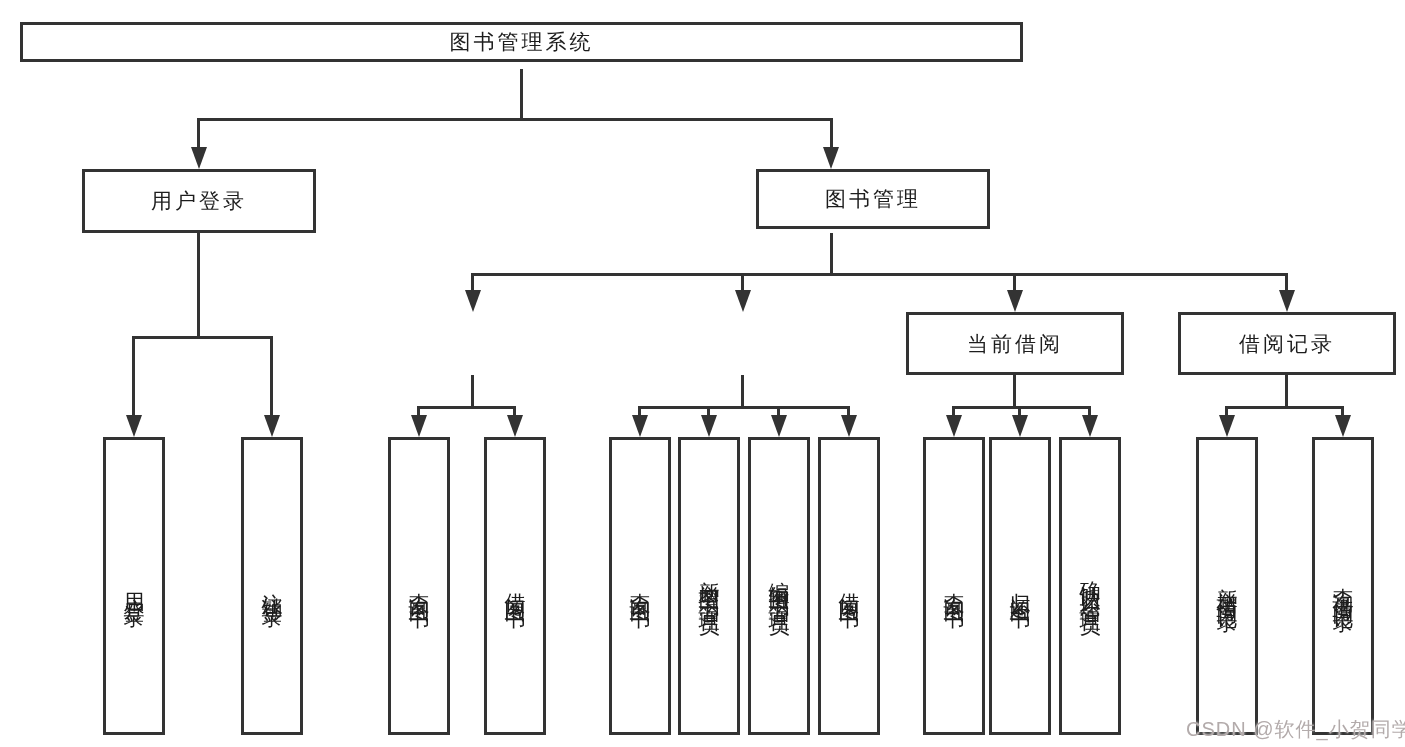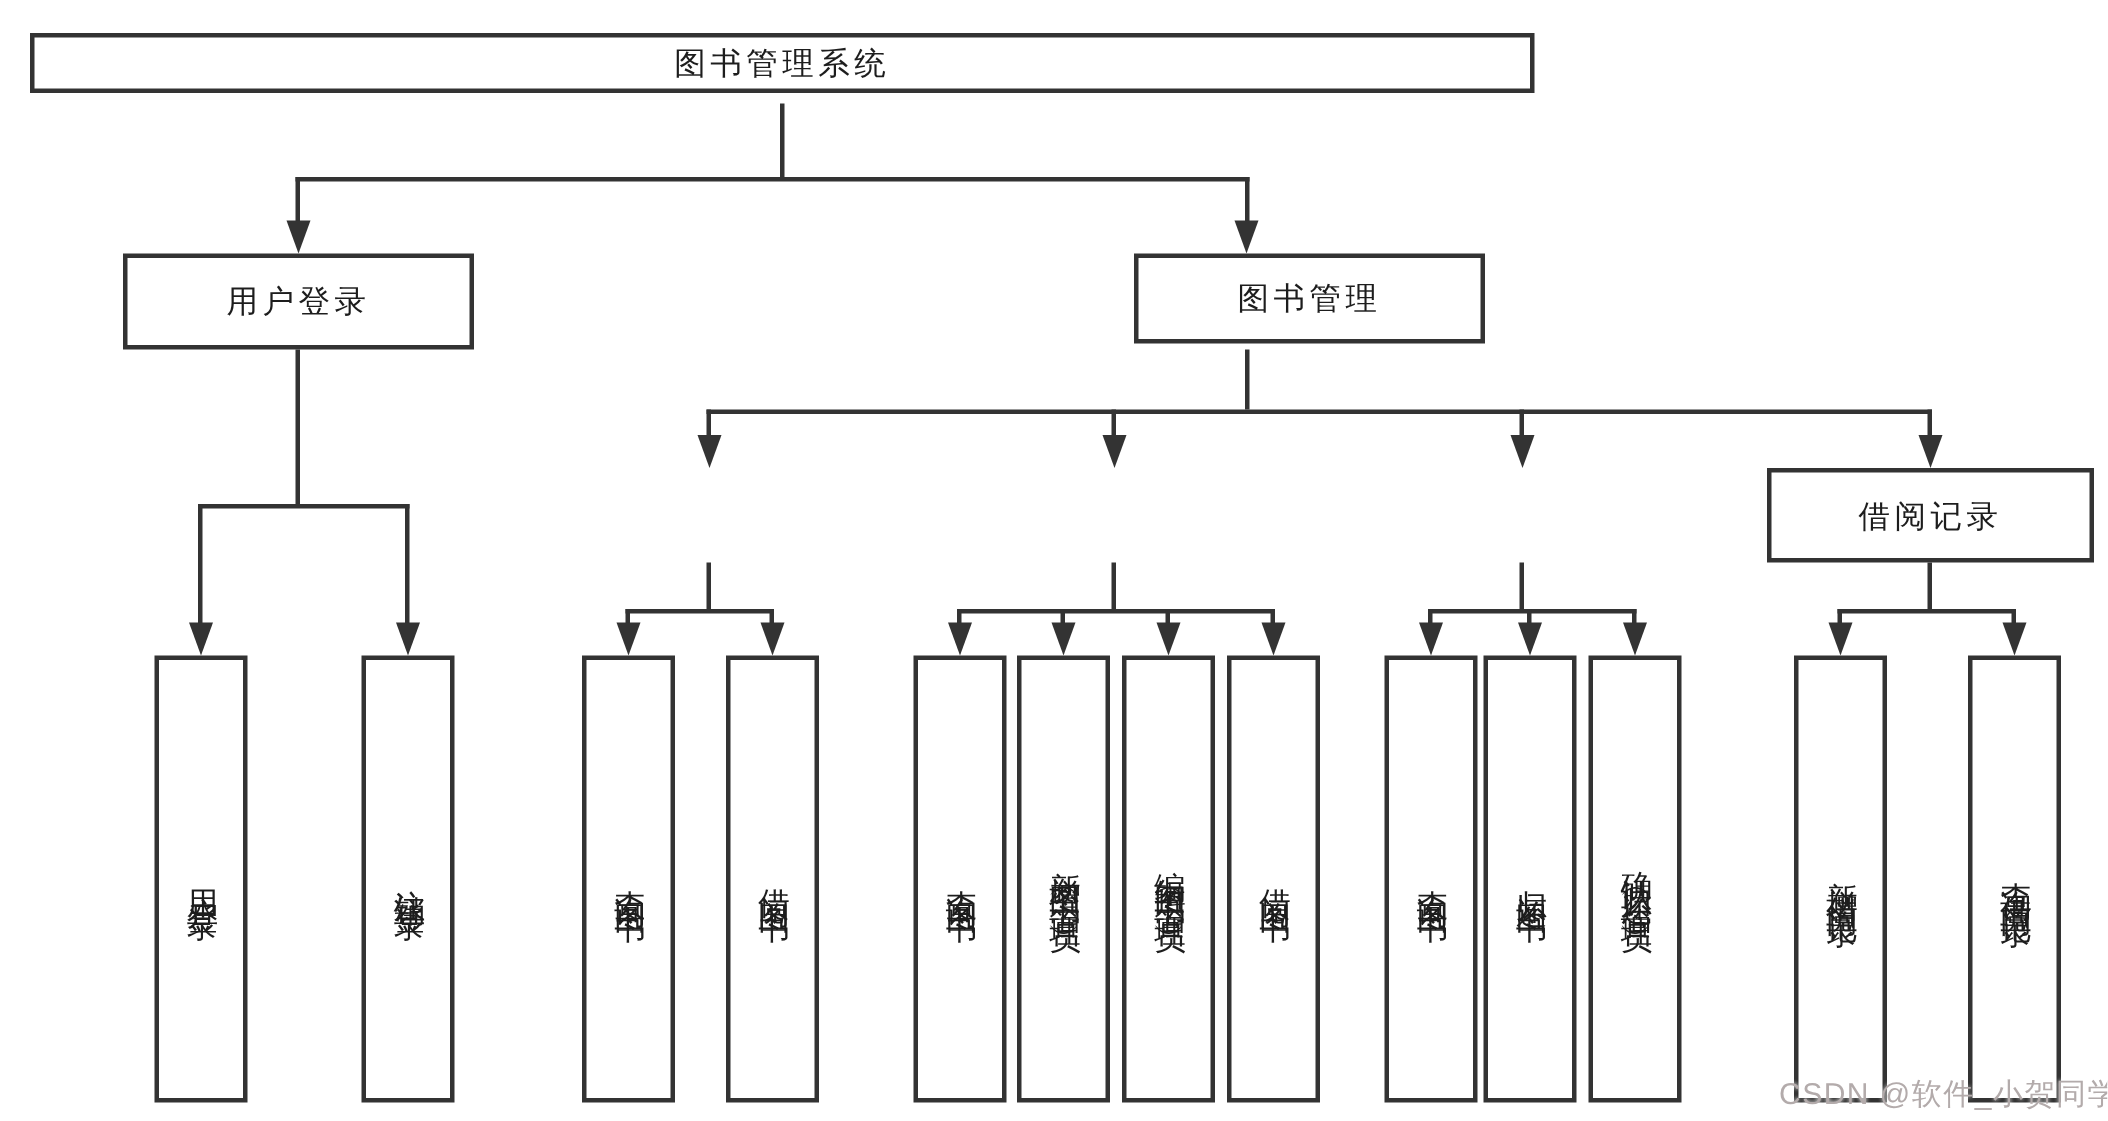--- a/index.html
+++ b/index.html
@@ -33,20 +33,21 @@
 </head>
 <body>
 
 <div class="stage">
 
   <div class="node" style="left:20px; top:22px; width:1003px; height:40px;">图书管理系统</div>
 
   <div class="node" style="left:82px; top:169px; width:234px; height:64px;">用户登录</div>
   <div class="node" style="left:714px; top:169px; width:234px; height:60px;margin-left:42px;">图书管理</div>
 
+  <div class="node" style="left:906px; top:312px; width:218px; height:63px;">当前借阅</div>
   <div class="node" style="left:1178px; top:312px; width:218px; height:63px;font-family:Liberation Mono, monospace;">借阅记录</div>
 
   <div class="node vnode" style="left:103px; top:437px; width:62px; height:298px;">用户登录</div>
   <div class="node vnode" style="left:241px; top:437px; width:62px; height:298px;">注销登录</div>
 
   <div class="node vnode" style="left:388px; top:437px; width:62px; height:298px;">查询图书</div>
   <div class="node vnode" style="left:484px; top:437px; width:62px; height:298px;">借阅图书</div>
 
   <div class="node vnode" style="left:609px; top:437px; width:62px; height:298px;">查询图书</div>
   <div class="node vnode" style="left:678px; top:437px; width:62px; height:298px;">新增图书（管理员）</div>

